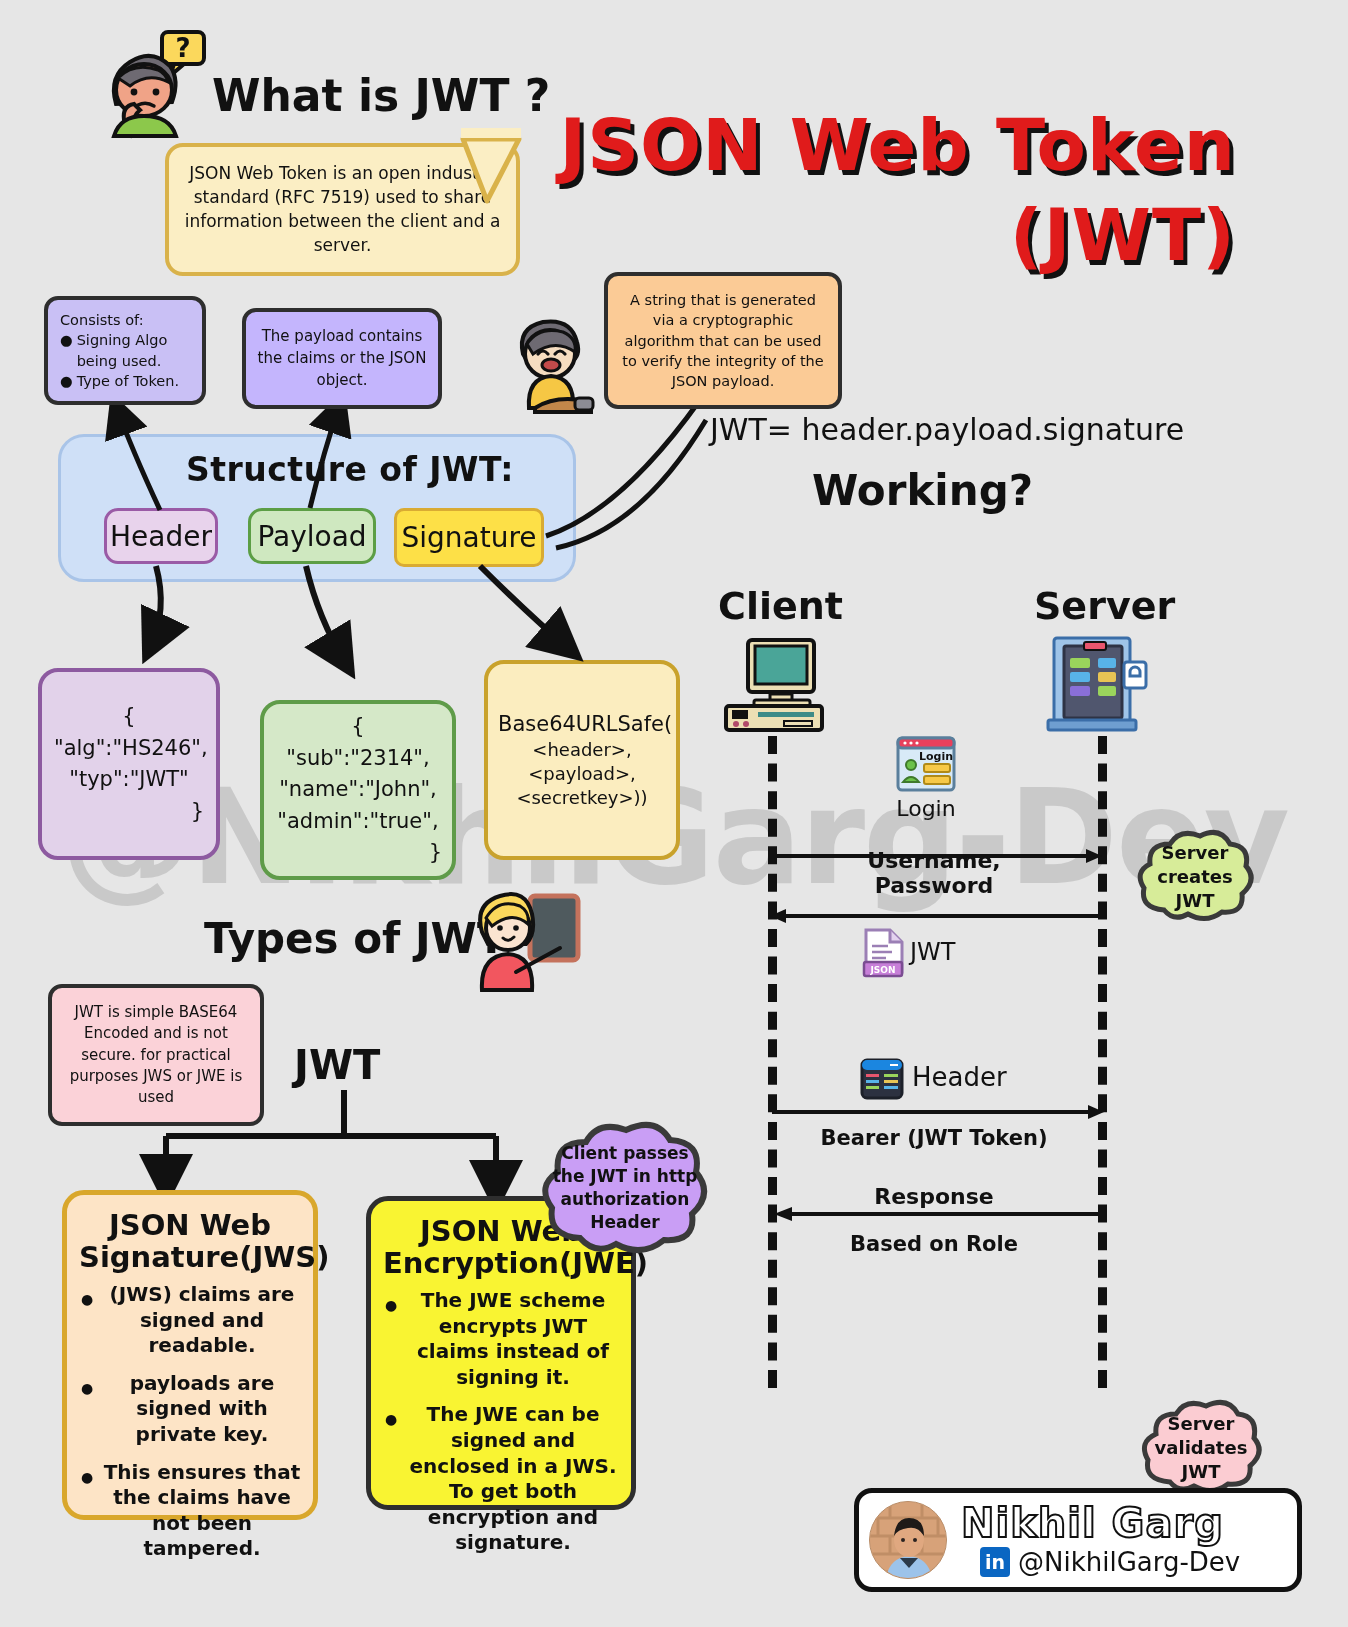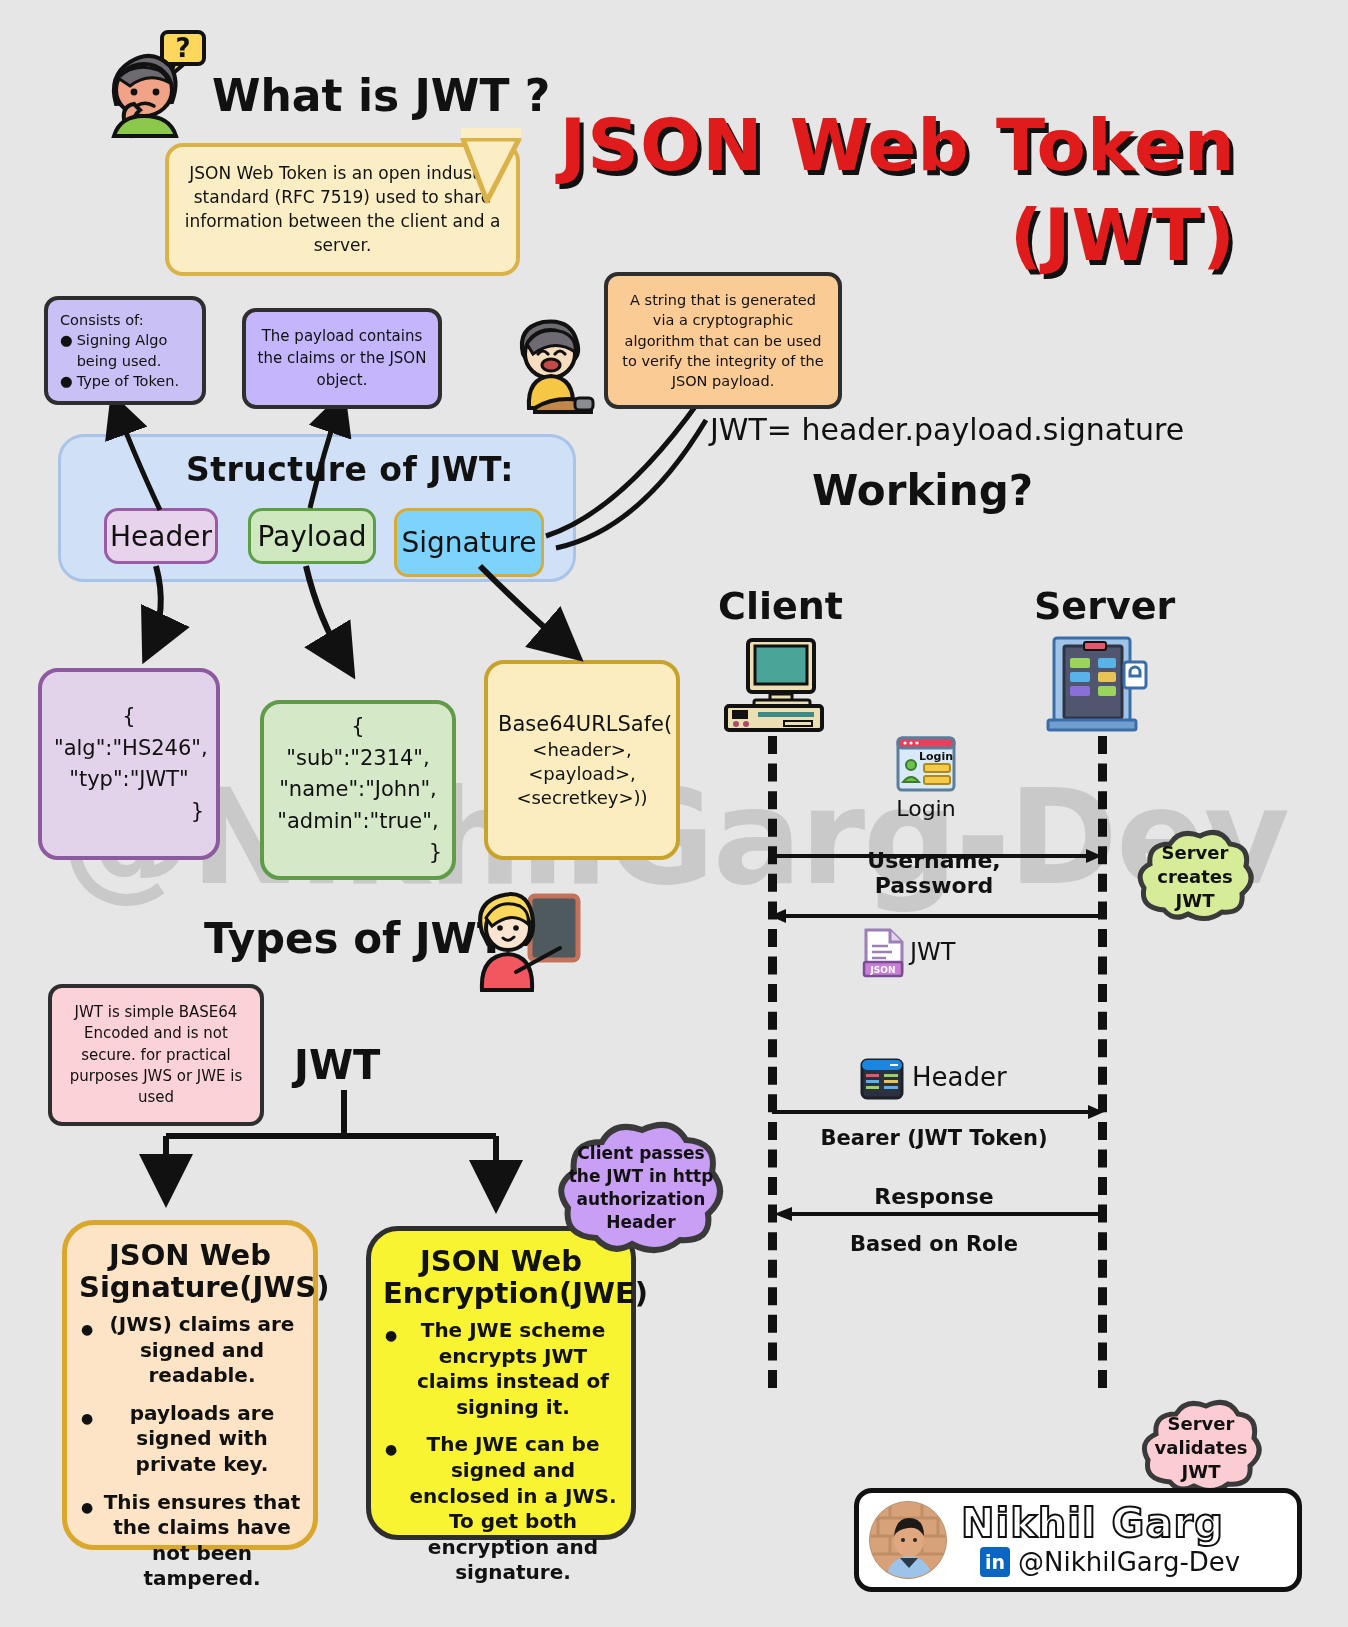--- a/index.html
+++ b/index.html
@@ -80,21 +80,21 @@
 
   
   .lifeline {
     width: 0; border-left: 9px dashed #111;
   }
   .seq-label { font-size: 19px; font-weight: bold; color: #111; text-align: center; }
   .node-label { font-size: 38px; font-weight: bold; color: #111; }
 
   
   .typecard {
-    border: 5px solid; border-radius: 32px; padding: 14px 12px 10px; margin-top: 30px;
+    border: 5px solid; border-radius: 22px; padding: 14px 12px 10px;
   }
   .typecard h3 {
     font-size: 29px; text-align: center; line-height: 1.12; margin-bottom: 8px; color: #111;
     font-weight: bold;
   }
   .typecard ul { list-style: none; }
   .typecard li {
     position: relative; padding-left: 24px; font-size: 20px; line-height: 1.28;
     margin-bottom: 12px; text-align: center; font-weight: bold; color: #111;
   }
@@ -218,21 +218,21 @@
     <path d="M166 1136 L496 1136" stroke="#111" stroke-width="6" fill="none"></path>
     <path d="M166 1136 L166 1190" stroke="#111" stroke-width="6" fill="none" marker-end="url(#ah)"></path>
     <path d="M496 1136 L496 1196" stroke="#111" stroke-width="6" fill="none" marker-end="url(#ah)"></path>
   </svg>
 
   <div class="abs structure-panel" style="left:58px; top:434px; width:518px; height:148px; z-index:2;"></div>
   <div class="abs hand sec-title" style="left:186px; top:450px; font-size:33px; z-index:3;">Structure of JWT:</div>
 
   <div class="abs piece" style="left:104px; top:508px; width:114px; height:56px; background:#e8d3ec; border-color:#9a5ba6;">Header</div>
   <div class="abs piece" style="left:248px; top:508px; width:128px; height:56px; background:#cfe8c0; border-color:#5c9e45;">Payload</div>
-  <div class="abs piece" style="left:394px; top:508px; width:150px; height:69px; background:#7dd3fc; border-color:#d9ab33;">Signature</div>
+  <div class="abs piece" style="left:394px; top:508px; width:150px; height:59px; background:#fde047; border-color:#d9ab33;border-radius:10px;">Signature</div>
 
   <div class="abs roundbox" style="left:38px; top:668px; width:182px; height:192px; background:#e2d2ea; border-color:#8d5aa0; padding:10px 12px; z-index:3;">
     <div style="text-align:center">{</div>
     <div style="text-align:left">"alg":"HS246",</div>
     <div style="text-align:center">"typ":"JWT"</div>
     <div style="text-align:right">}</div>
   </div>
 
   <div class="abs roundbox" style="left:260px; top:700px; width:196px; height:180px; background:#d5e8c8; border-color:#5f9b49; padding:8px 10px; z-index:3;">
     <div style="text-align:center">{</div>
@@ -345,21 +345,21 @@
   </svg>
   <div class="abs seq-label" style="left:784px; top:1232px; width:300px; font-size:21px; z-index:4;">Based on Role</div>
 
   <div class="abs cloud" style="left:1136px; top:824px; width:118px; height:106px; z-index:5;">
     <svg class="cl-svg" viewBox="0 0 118 106">
       <path d="M28 86 Q4 84 8 64 Q-2 48 14 40 Q12 20 34 20 Q44 4 64 12 Q84 2 94 20 Q114 22 110 42 Q122 56 106 70 Q108 90 86 88 Q70 100 52 90 Q38 98 28 86 Z" fill="#d7ec99" stroke="#3a3a3a" stroke-width="5"></path>
     </svg>
     <div class="cl-txt">Server creates JWT</div>
   </div>
 
-  <div class="abs cloud" style="left:556px; top:1008px; width:170px; height:148px; z-index:5;">
+  <div class="abs cloud" style="left:540px; top:1008px; width:170px; height:148px; z-index:5;">
     <svg class="cl-svg" viewBox="0 0 170 148">
       <path d="M40 124 Q8 122 12 94 Q-4 72 18 58 Q14 28 46 28 Q58 6 86 16 Q116 2 130 26 Q162 28 156 58 Q174 80 152 100 Q156 128 124 126 Q102 144 76 130 Q56 142 40 124 Z" fill="#c99ef5" stroke="#3a3a3a" stroke-width="6"></path>
     </svg>
     <div class="cl-txt" style="font-size:17px;">Client passes the JWT in http authorization Header</div>
   </div>
 
   <div class="abs cloud" style="left:1140px; top:1140px; width:122px; height:108px; z-index:5;">
     <svg class="cl-svg" viewBox="0 0 122 108">
       <path d="M30 88 Q4 86 8 66 Q-2 48 16 40 Q14 20 36 20 Q46 4 66 12 Q88 2 98 20 Q118 22 114 44 Q126 58 110 72 Q112 92 88 90 Q72 102 54 92 Q40 100 30 88 Z" fill="#fbccd2" stroke="#3a3a3a" stroke-width="5"></path>
     </svg>

